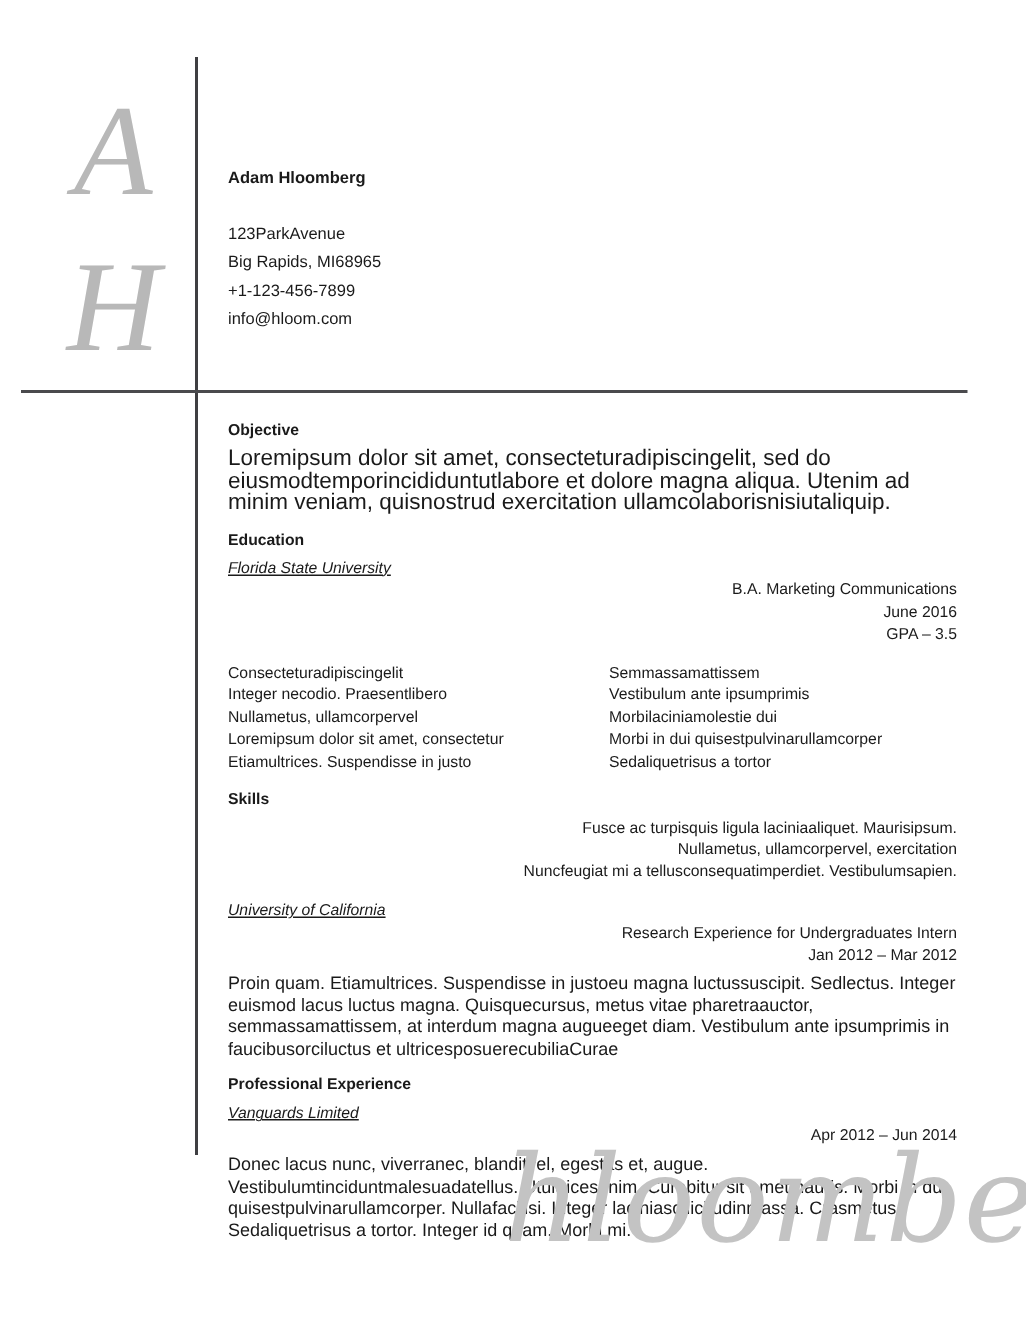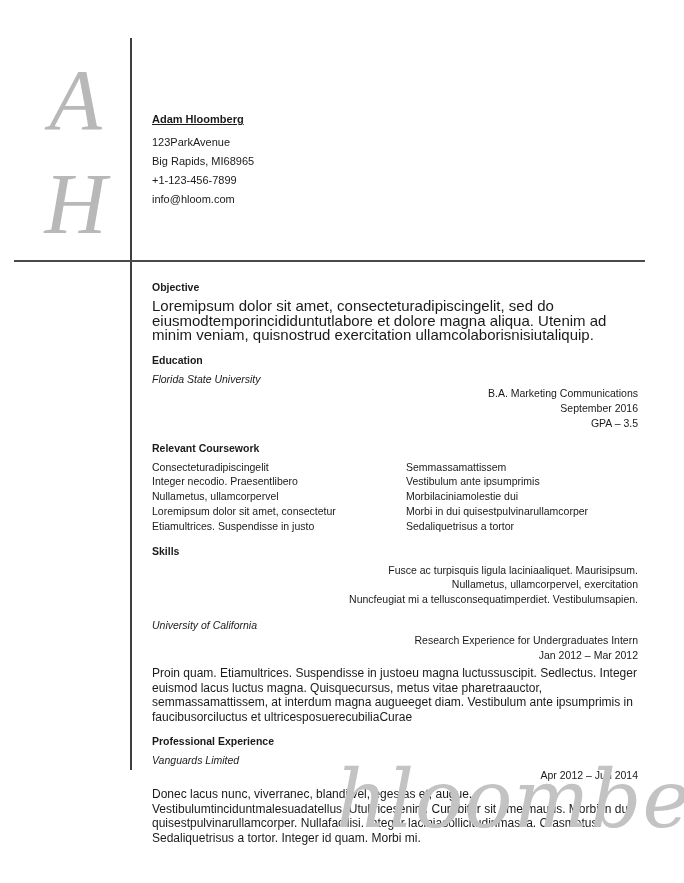--- a/index.html
+++ b/index.html
@@ -69,22 +69,21 @@
   .contact-block {
     position: absolute;
     left: 152px;
     top: 110px;
     font-size: 11px;
     line-height: 19px;
   }
   .contact-name {
     font-weight: bold;
     font-size: 11px;
-    margin-bottom: 4px;
-    text-decoration: underline;
+    margin-bottom: 18px;
   }
   .contact-line { font-size: 11px; }
 
   
   .content {
     position: absolute;
     left: 152px;
     top: 281px;
     width: 486px;
   }
@@ -101,20 +100,21 @@
   }
   .line {
     font-size: 10.5px;
     line-height: 14.8px;
     text-align: right;
   }
   .italic-line {
     font-style: italic;
     font-size: 10.5px;
     line-height: 14.8px;
+    text-decoration: underline;
   }
   .para {
     font-size: 12px;
     line-height: 14.5px;
     margin-top: 4px;
   }
   .meta-group { margin-bottom: 2px; }
 
   
   .course-columns {
@@ -151,26 +151,25 @@
 
   <div class="section">
     <div class="section-title">Objective</div>
     <div class="body-text">Loremipsum dolor sit amet, consecteturadipiscingelit, sed do eiusmodtemporincididuntutlabore et dolore magna aliqua. Utenim ad minim veniam, quisnostrud exercitation ullamcolaborisnisiutaliquip.</div>
   </div>
 
   <div class="section">
     <div class="section-title">Education</div>
     <div class="italic-line">Florida State University</div>
     <div class="line">B.A. Marketing Communications</div>
-    <div class="line">September 2016</div>
+    <div class="line">June 2016</div>
     <div class="line">GPA – 3.5</div>
   </div>
 
   <div class="section">
-    <div class="section-title">Relevant Coursework</div>
     <div class="course-columns">
       <div class="course-col">
         <div class="course-item">Consecteturadipiscingelit</div>
         <div class="course-item">Integer necodio. Praesentlibero</div>
         <div class="course-item">Nullametus, ullamcorpervel</div>
         <div class="course-item">Loremipsum dolor sit amet, consectetur</div>
         <div class="course-item">Etiamultrices. Suspendisse in justo</div>
       </div>
       <div class="course-col">
         <div class="course-item">Semmassamattissem</div>

